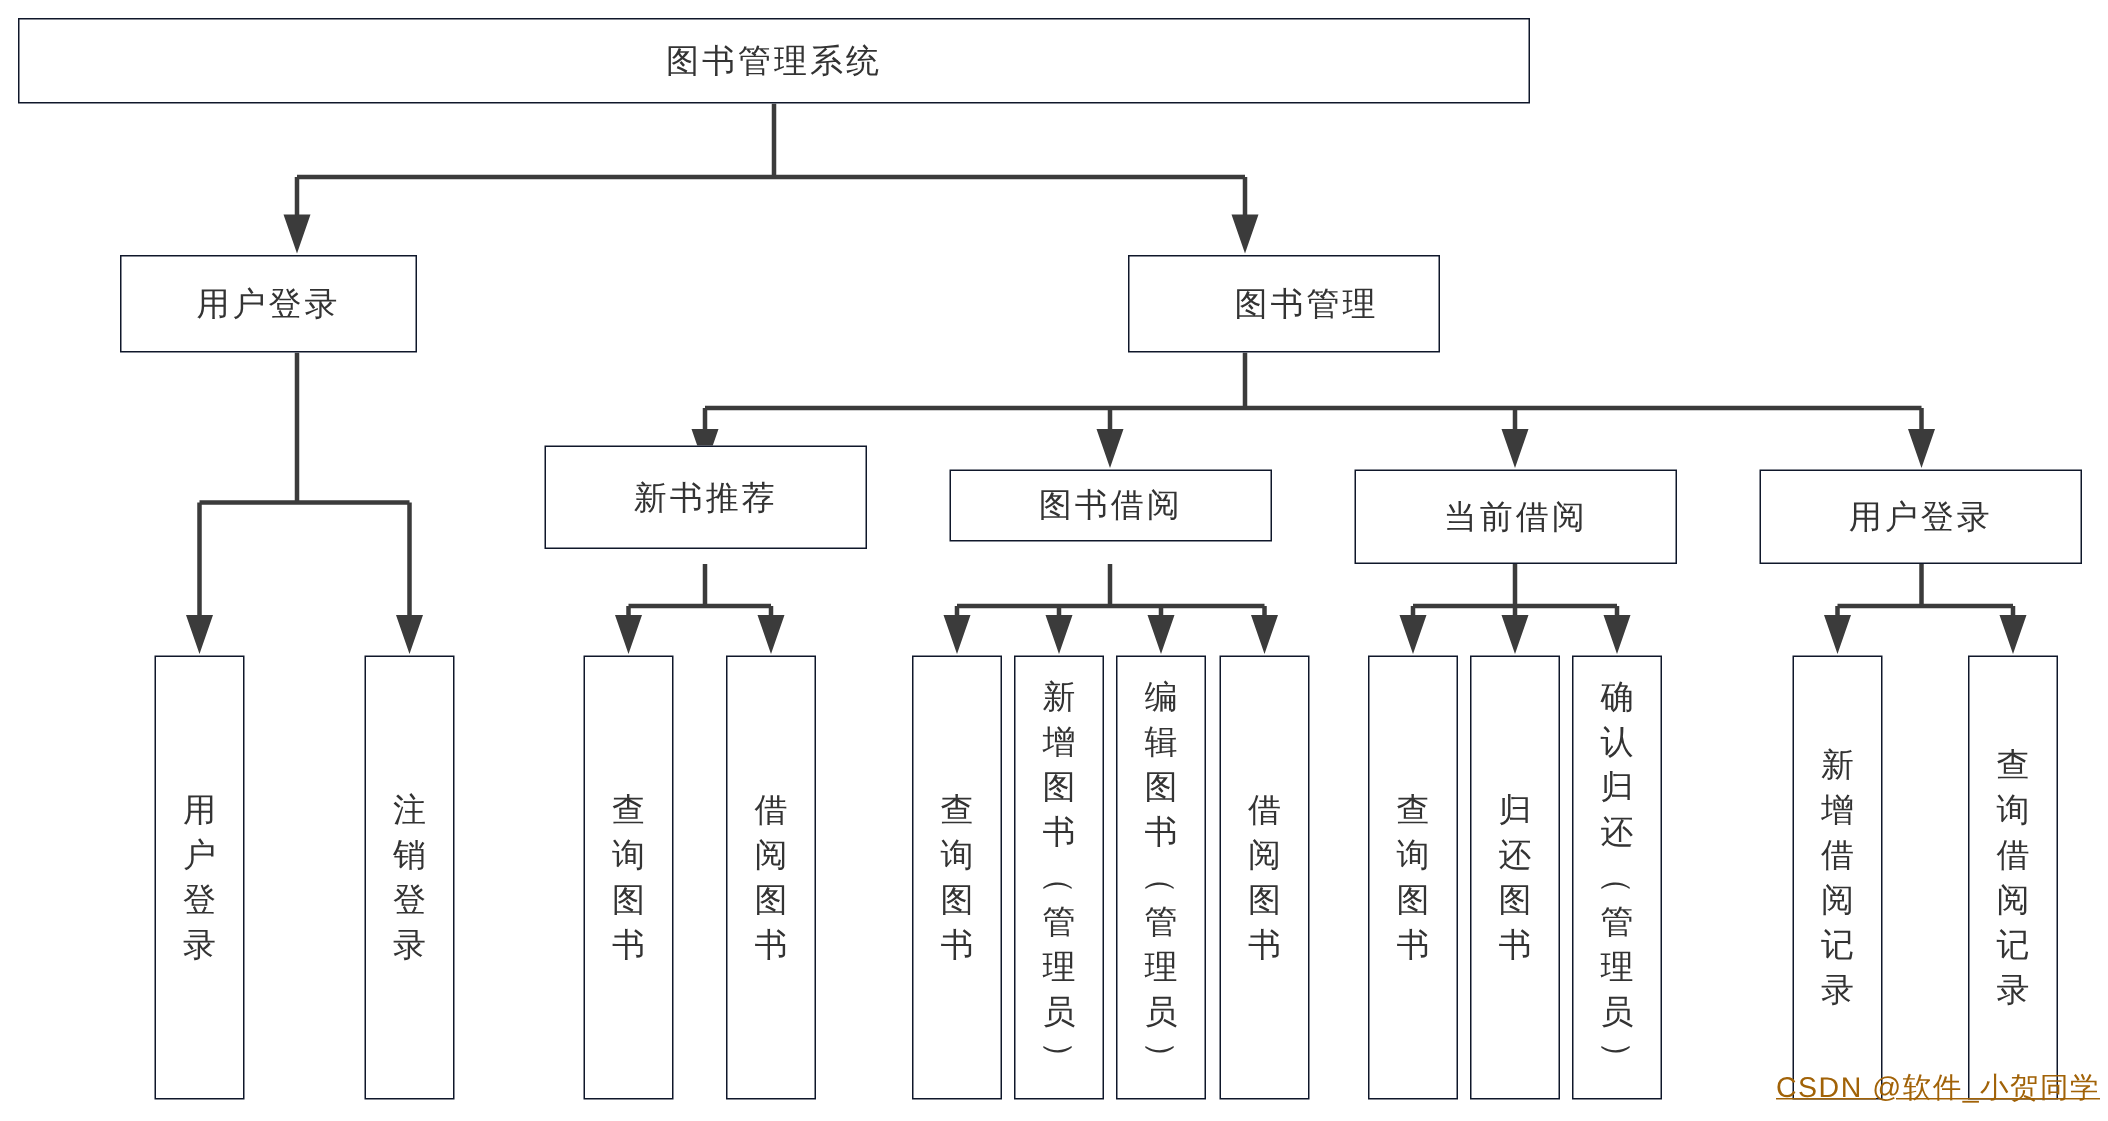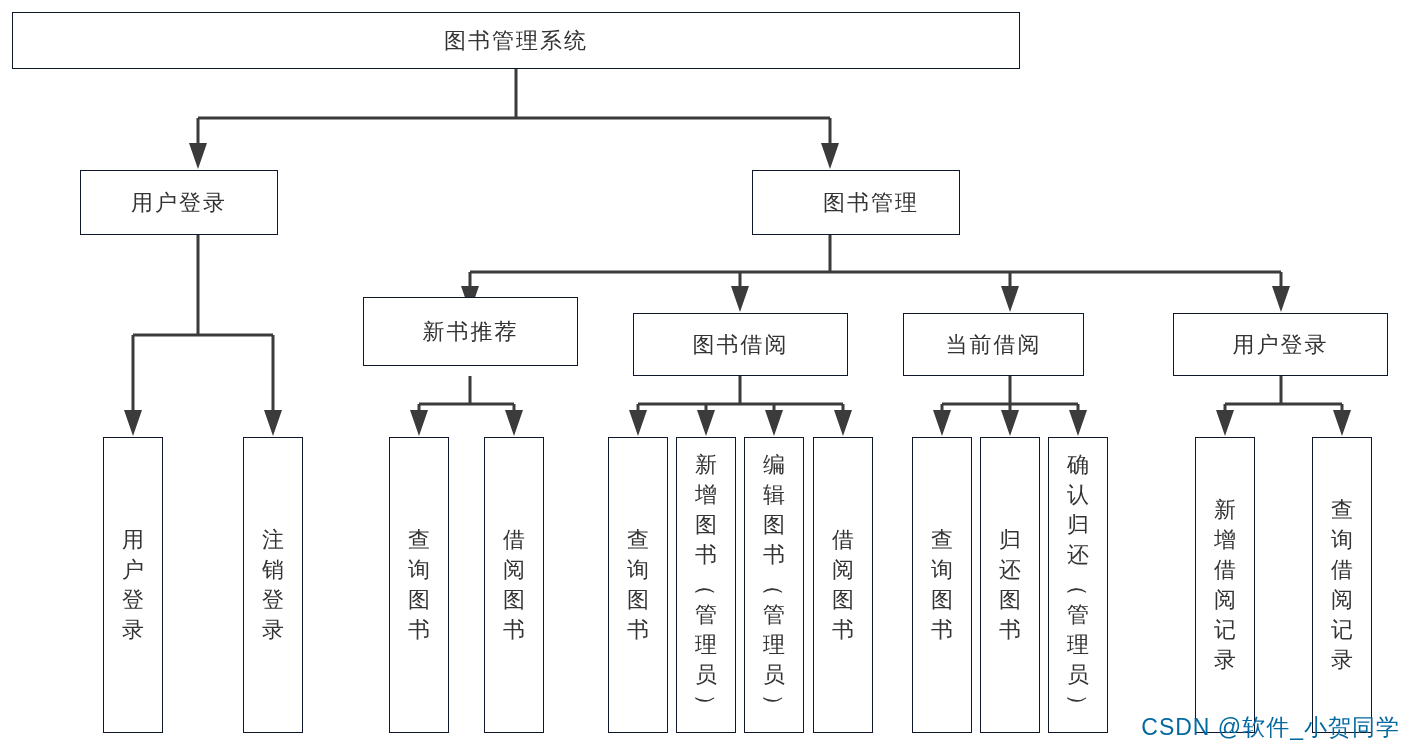--- a/index.html
+++ b/index.html
@@ -15,39 +15,39 @@
     display:flex;align-items:center;justify-content:center;
   }
   .h-label{font-size:22px;letter-spacing:2px;color:#333333;white-space:nowrap;}
   
   .root{left:12px;top:12px;width:1008px;height:57px;}
   
   .b1{left:80px;top:170px;width:198px;height:65px;}
   .b2{left:752px;top:170px;width:208px;height:65px;padding-left:30px;}
   
   .g1{left:363px;top:297px;width:215px;height:69px;}
-  .g2{left:633px;top:313px;width:215px;height:63px;}
-  .g3{left:903px;top:313px;width:181px;height:63px;}
+  .g2{left:633px;top:313px;width:215px;height:48px;}
+  .g3{left:903px;top:313px;width:215px;height:63px;}
   .g4{left:1173px;top:313px;width:215px;height:63px;}
   
   .leaf{top:437px;width:60px;height:296px;}
   .lf1{left:103px;}  .lf2{left:243px;}
   .lf3{left:389px;}  .lf4{left:484px;}
   .lf5{left:608px;}  .lf6{left:676px;}  .lf7{left:744px;}  .lf8{left:813px;}
   .lf9{left:912px;}  .lf10{left:980px;} .lf11{left:1048px;}
   .lf12{left:1195px;}.lf13{left:1312px;}
   .v-label{
     display:flex;flex-direction:column;align-items:center;justify-content:center;
     gap:6px;font-size:22px;color:#333333;height:100%;width:100%;
   }
   .v-label span{display:block;width:24px;height:24px;line-height:24px;text-align:center;}
   .v-label span.rot{transform:rotate(90deg);}
   .watermark{
     position:absolute;top:712px;right:5px;z-index:5;
-    font-size:23px;letter-spacing:1px;color:#0369a1;white-space:nowrap;
+    font-size:19px;letter-spacing:1px;color:#a16207;white-space:nowrap;text-decoration:underline;
   }
 </style>
 </head>
 <body>
 
 <div class="stage">
 
   <svg class="wires" width="1405" height="747" viewBox="0 0 1405 747" aria-hidden="true">
     <path class="wire" d="
       M516 69 V118

